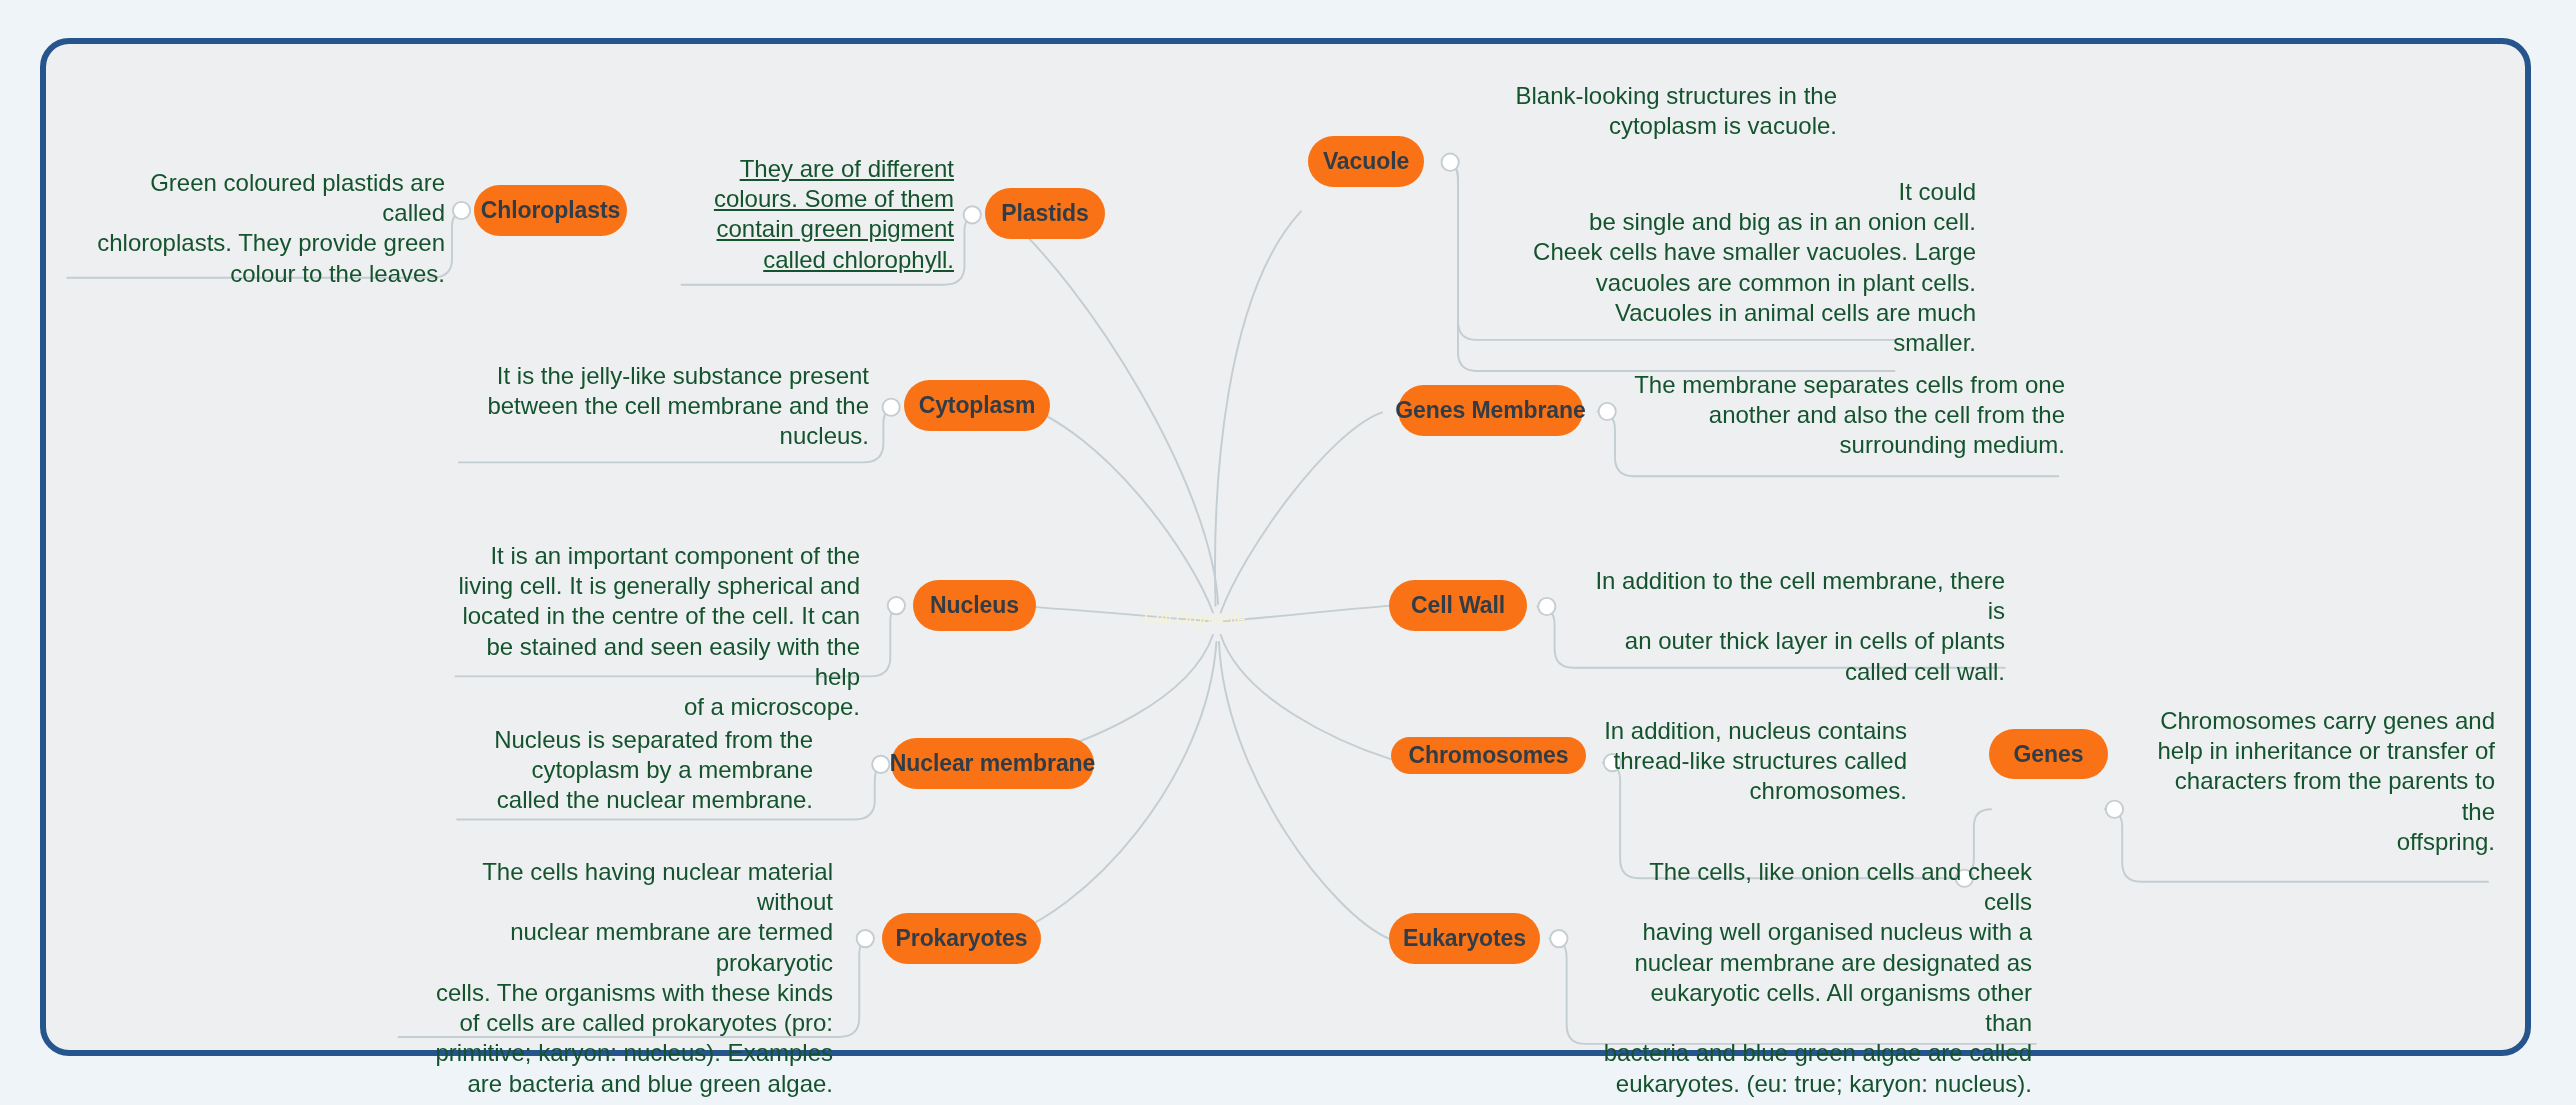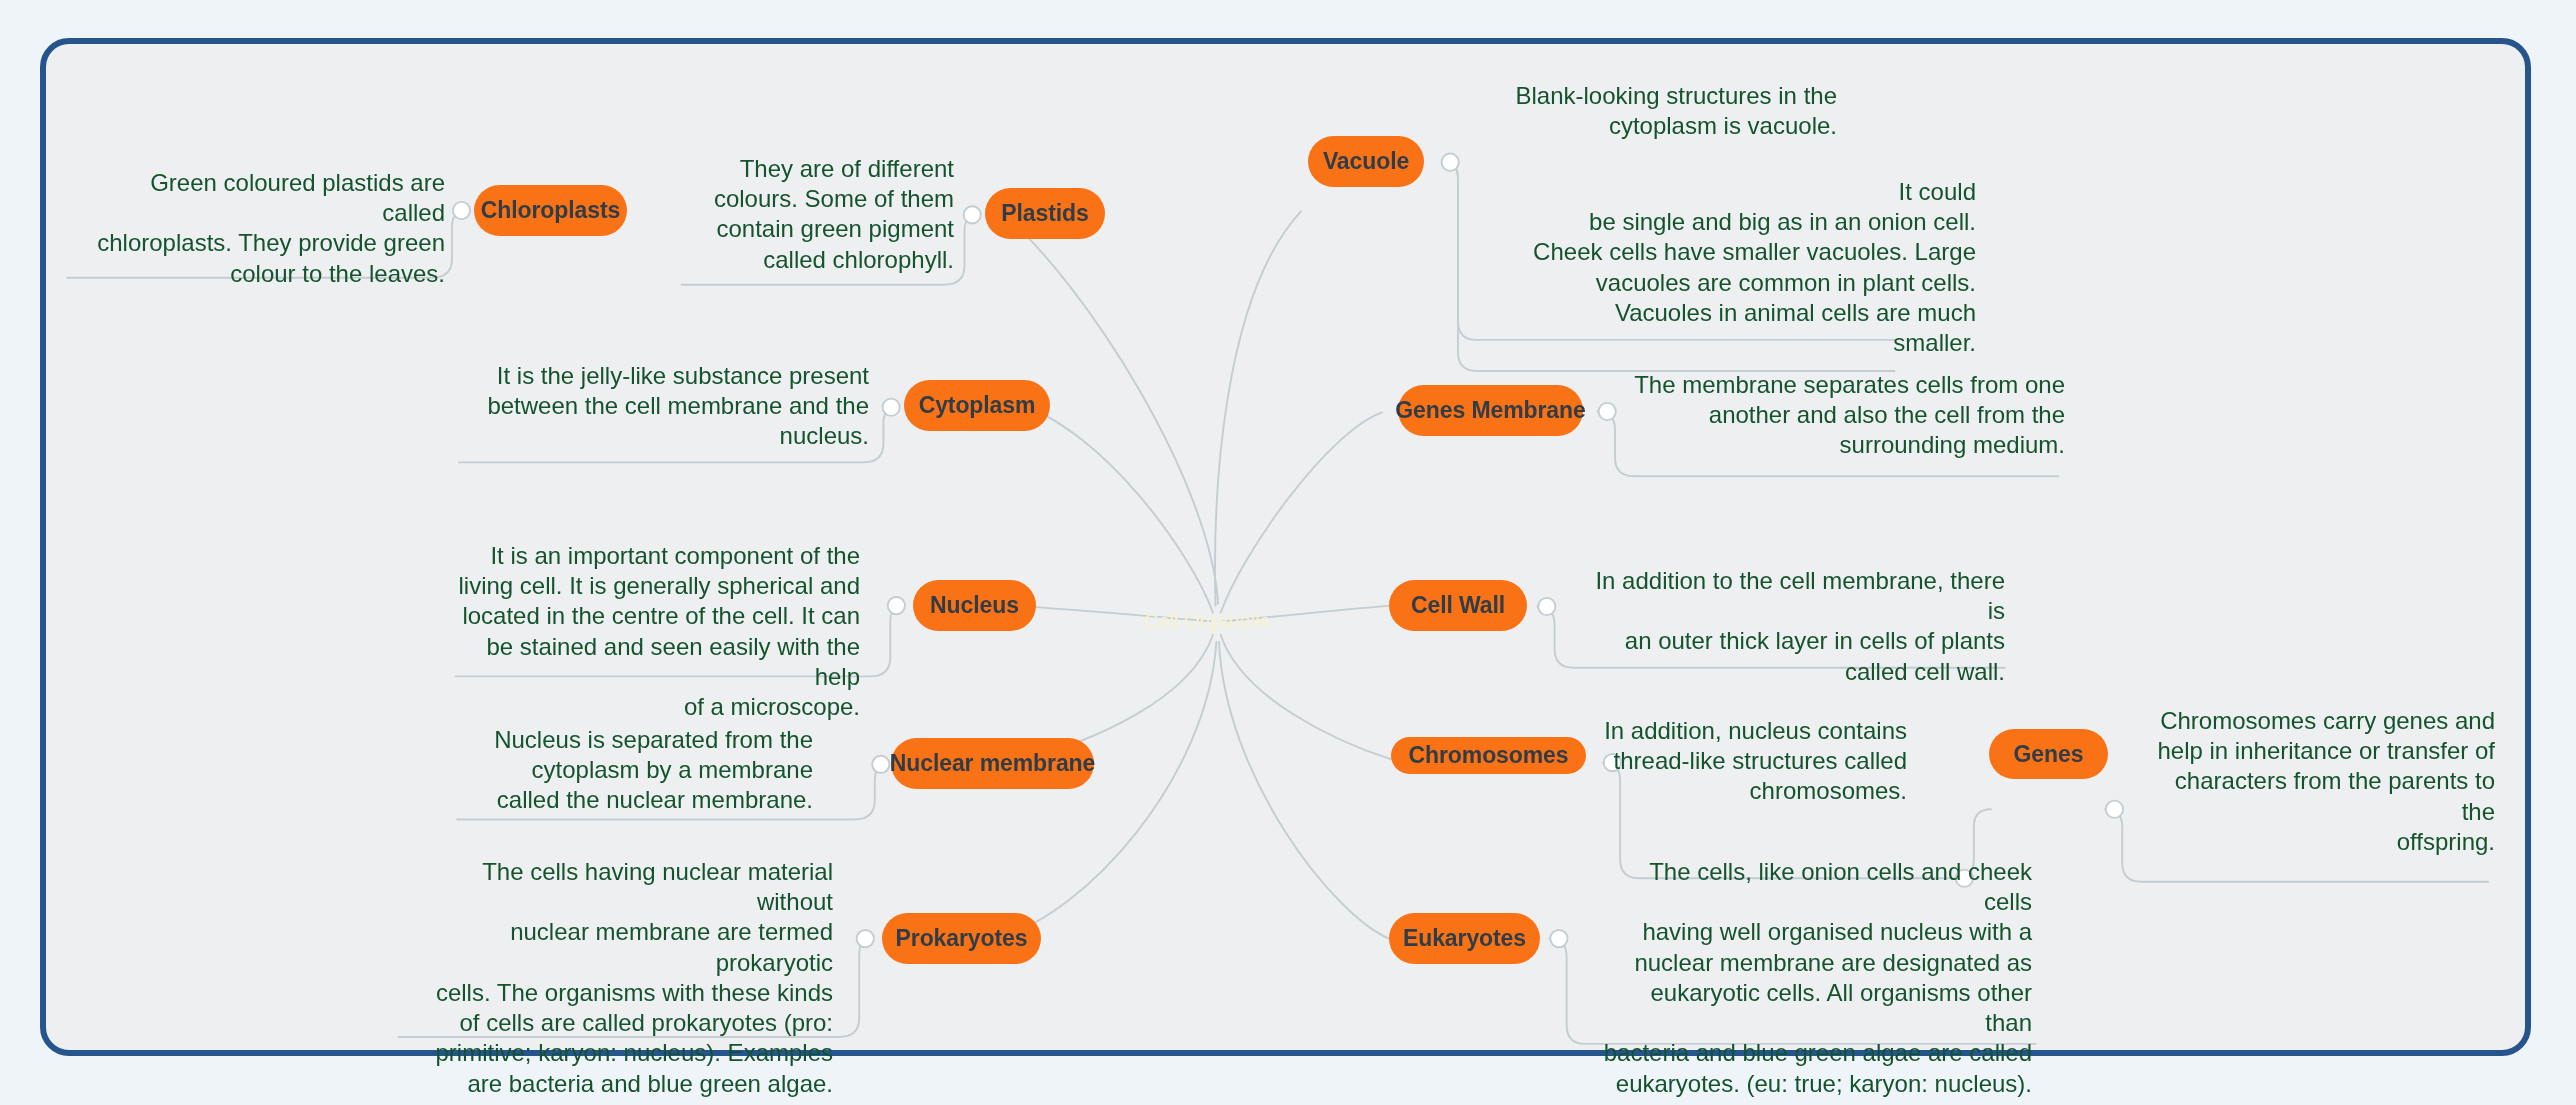--- a/index.html
+++ b/index.html
@@ -57,21 +57,21 @@
     font-size: 24px;
     line-height: 1.26;
     white-space: pre-line;
     box-sizing: border-box;
     text-align: right;
   }
 
   #center-node {
     position: absolute;
     color: #f8f2d2;
-    font-size: 20px;
+    font-size: 16px;
     font-weight: normal;
     white-space: nowrap;
     line-height: 1;
   }
 </style>
 </head>
 <body>
 
 <div id="canvas"></div>
 
@@ -145,21 +145,21 @@
 <div class="node" style="left:1989px; top:729px; width:119px; height:50px;">Genes</div>
 
 <div class="node" style="left:882px; top:913px; width:159px; height:51px;">Prokaryotes</div>
 
 <div class="node" style="left:1389px; top:913px; width:151px; height:51px;">Eukaryotes</div>
 
 <div class="leaf" style="left:83px; top:168px; width:362px;">Green coloured plastids are called
 chloroplasts. They provide green
 colour to the leaves.</div>
 
-<div class="leaf" style="left:704px; top:154px; width:250px;">They are of different
+<div class="leaf" style="left:704px; top:154px; width:250px;text-decoration:underline;">They are of different
 colours. Some of them
 contain green pigment
 called chlorophyll.</div>
 
 <div class="leaf" style="left:1475px; top:81px; width:362px;">Blank-looking structures in the
 cytoplasm is vacuole.</div>
 
 <div class="leaf" style="left:1475px; top:177px; width:457px;margin-left:44px;">It could
 be single and big as in an onion cell.
 Cheek cells have smaller vacuoles. Large

